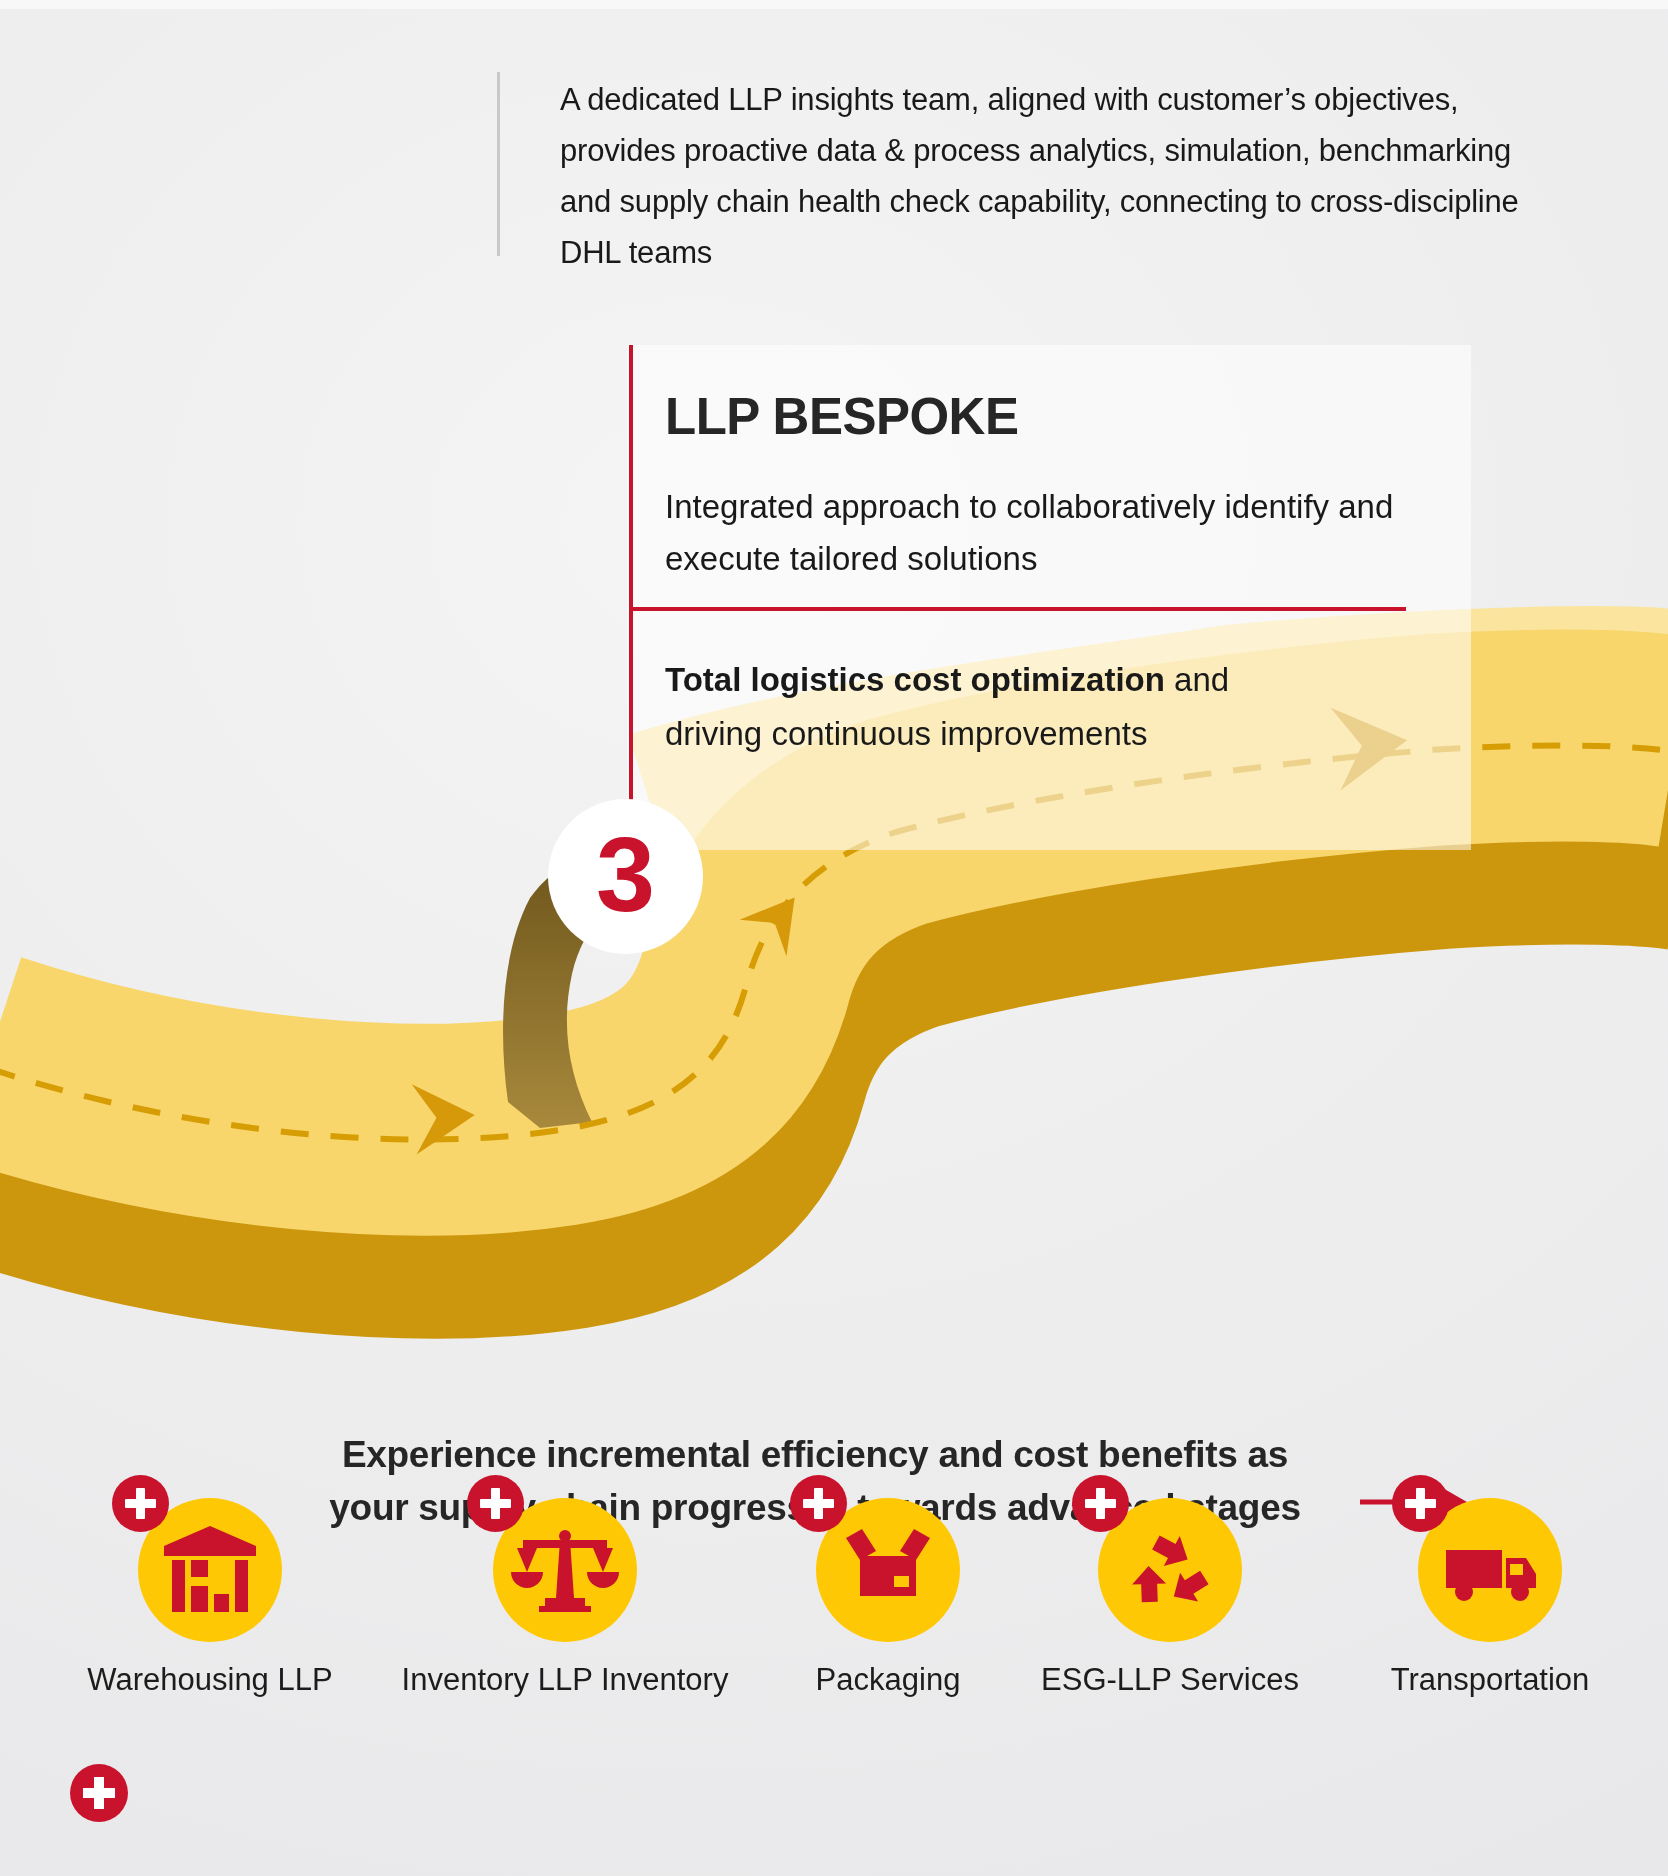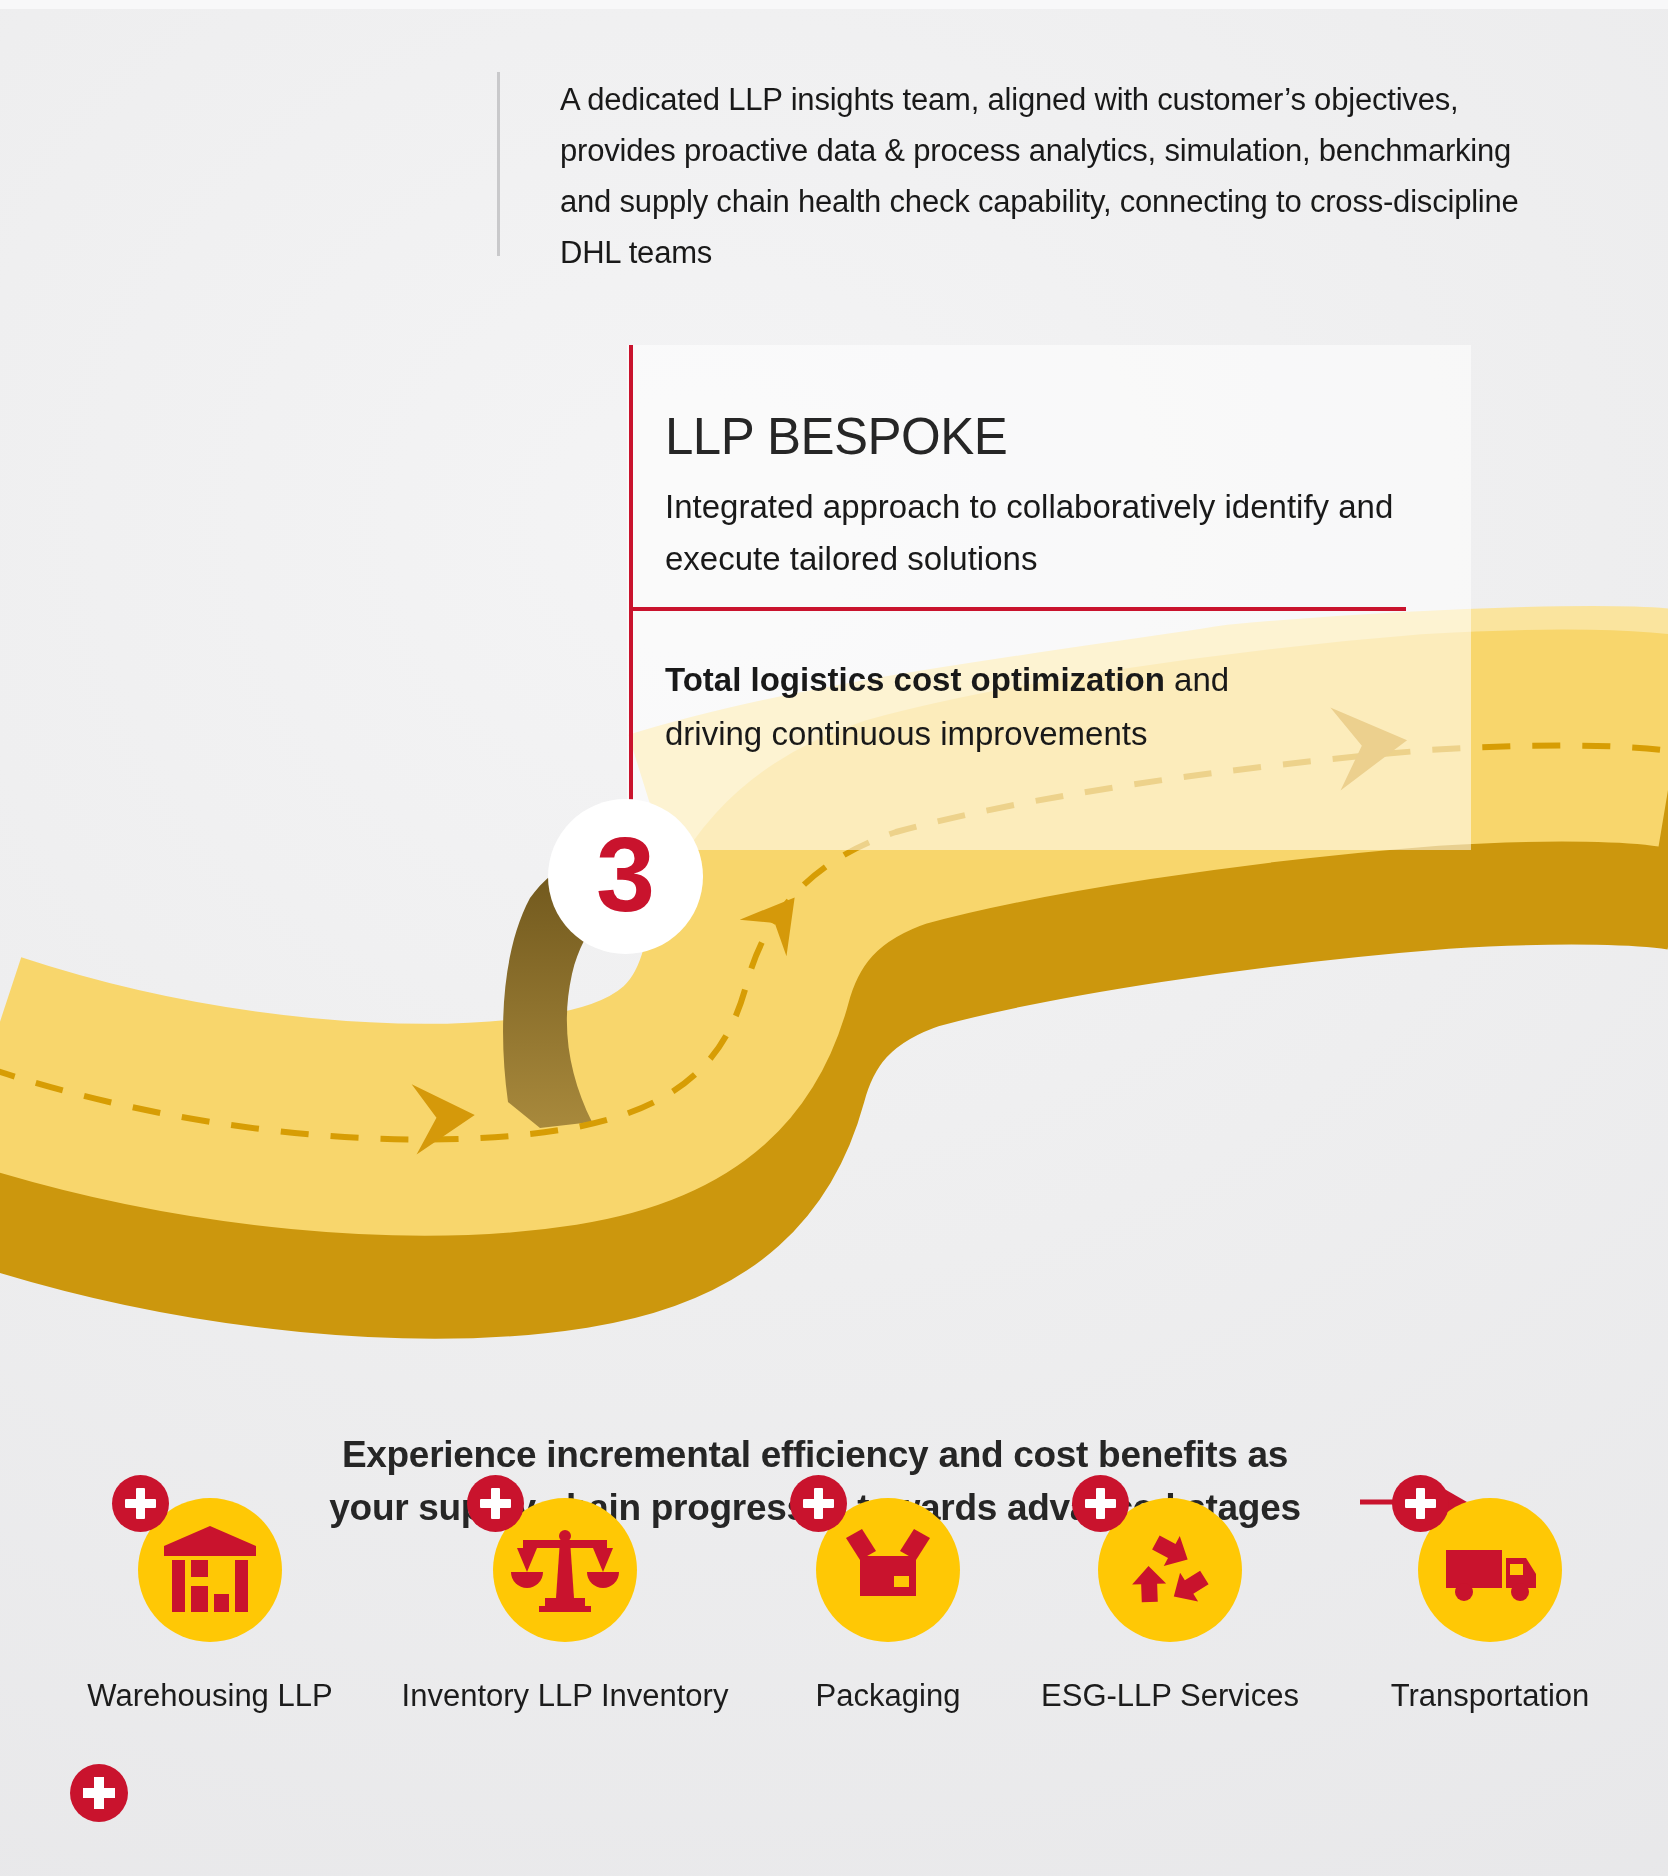--- a/index.html
+++ b/index.html
@@ -30,21 +30,21 @@
     position:absolute;left:560px;top:74px;width:960px;
     font-size:31px;line-height:51px;color:var(--body-ink);letter-spacing:-0.2px;
   }
   
   .road{position:absolute;left:0;top:0;}
   
   .card{
     position:absolute;left:627px;top:345px;width:844px;height:505px;
     background:rgba(255,255,255,0.54);
   }
-  .card-title{position:absolute;left:38px;top:42px;font-size:51px;font-weight:400;color:var(--ink);letter-spacing:-0.5px;margin-top:20px;}
+  .card-title{position:absolute;left:38px;top:42px;font-size:51px;font-weight:700;color:var(--ink);letter-spacing:-0.5px;}
   .card-body{position:absolute;left:38px;top:136px;width:780px;font-size:33px;line-height:52px;color:var(--body-ink);}
   .card-divider{position:absolute;left:629px;top:607px;width:777px;height:4px;background:var(--red);}
   .card-highlight{position:absolute;left:38px;top:308px;width:670px;font-size:33px;line-height:54px;color:var(--body-ink);}
   .card-highlight b{font-weight:700;}
   .vline{position:absolute;left:629px;top:345px;width:4px;height:456px;background:var(--red);}
   .stage{
     position:absolute;left:548px;top:799px;width:155px;height:155px;border-radius:50%;
     background:#ffffff;display:flex;align-items:center;justify-content:center;
     color:var(--red);font-size:106px;font-weight:900;padding-bottom:4px;box-sizing:border-box;
   }
@@ -53,21 +53,21 @@
     position:absolute;left:120px;top:1428px;width:1390px;text-align:center;
     font-size:37px;font-weight:800;line-height:53px;color:var(--ink);letter-spacing:-0.3px;
   }
   .j-arrow{position:absolute;left:1356px;top:1476px;}
   
   .service{position:absolute;top:1498px;width:340px;text-align:center;}
   .icon-wrap{position:relative;width:144px;height:144px;margin:0 auto;}
   .badge{position:absolute;width:57px;height:57px;border-radius:50%;background:var(--red);left:-26px;top:-23px;}
   .badge::before{content:"";position:absolute;left:13px;top:24px;width:31px;height:9px;background:#fff;border-radius:1px;}
   .badge::after{content:"";position:absolute;left:24px;top:13px;width:9px;height:31px;background:#fff;border-radius:1px;}
-  .svc-label{margin-top:36px;font-size:31px;color:#1c1c1c;white-space:nowrap;}
+  .svc-label{margin-top:20px;font-size:31px;color:#1c1c1c;white-space:nowrap;}
   
   .footnote-badge{position:absolute;left:70px;top:1764px;width:58px;height:58px;border-radius:50%;background:var(--red);}
   .footnote-badge::before{content:"";position:absolute;left:13px;top:24px;width:32px;height:10px;background:#fff;}
   .footnote-badge::after{content:"";position:absolute;left:24px;top:13px;width:10px;height:32px;background:#fff;}
   .footnote-text{position:absolute;left:162px;top:1776px;font-size:30px;color:var(--body-ink);}
 </style>
 </head>
 <body>
 
 <div class="canvas">

